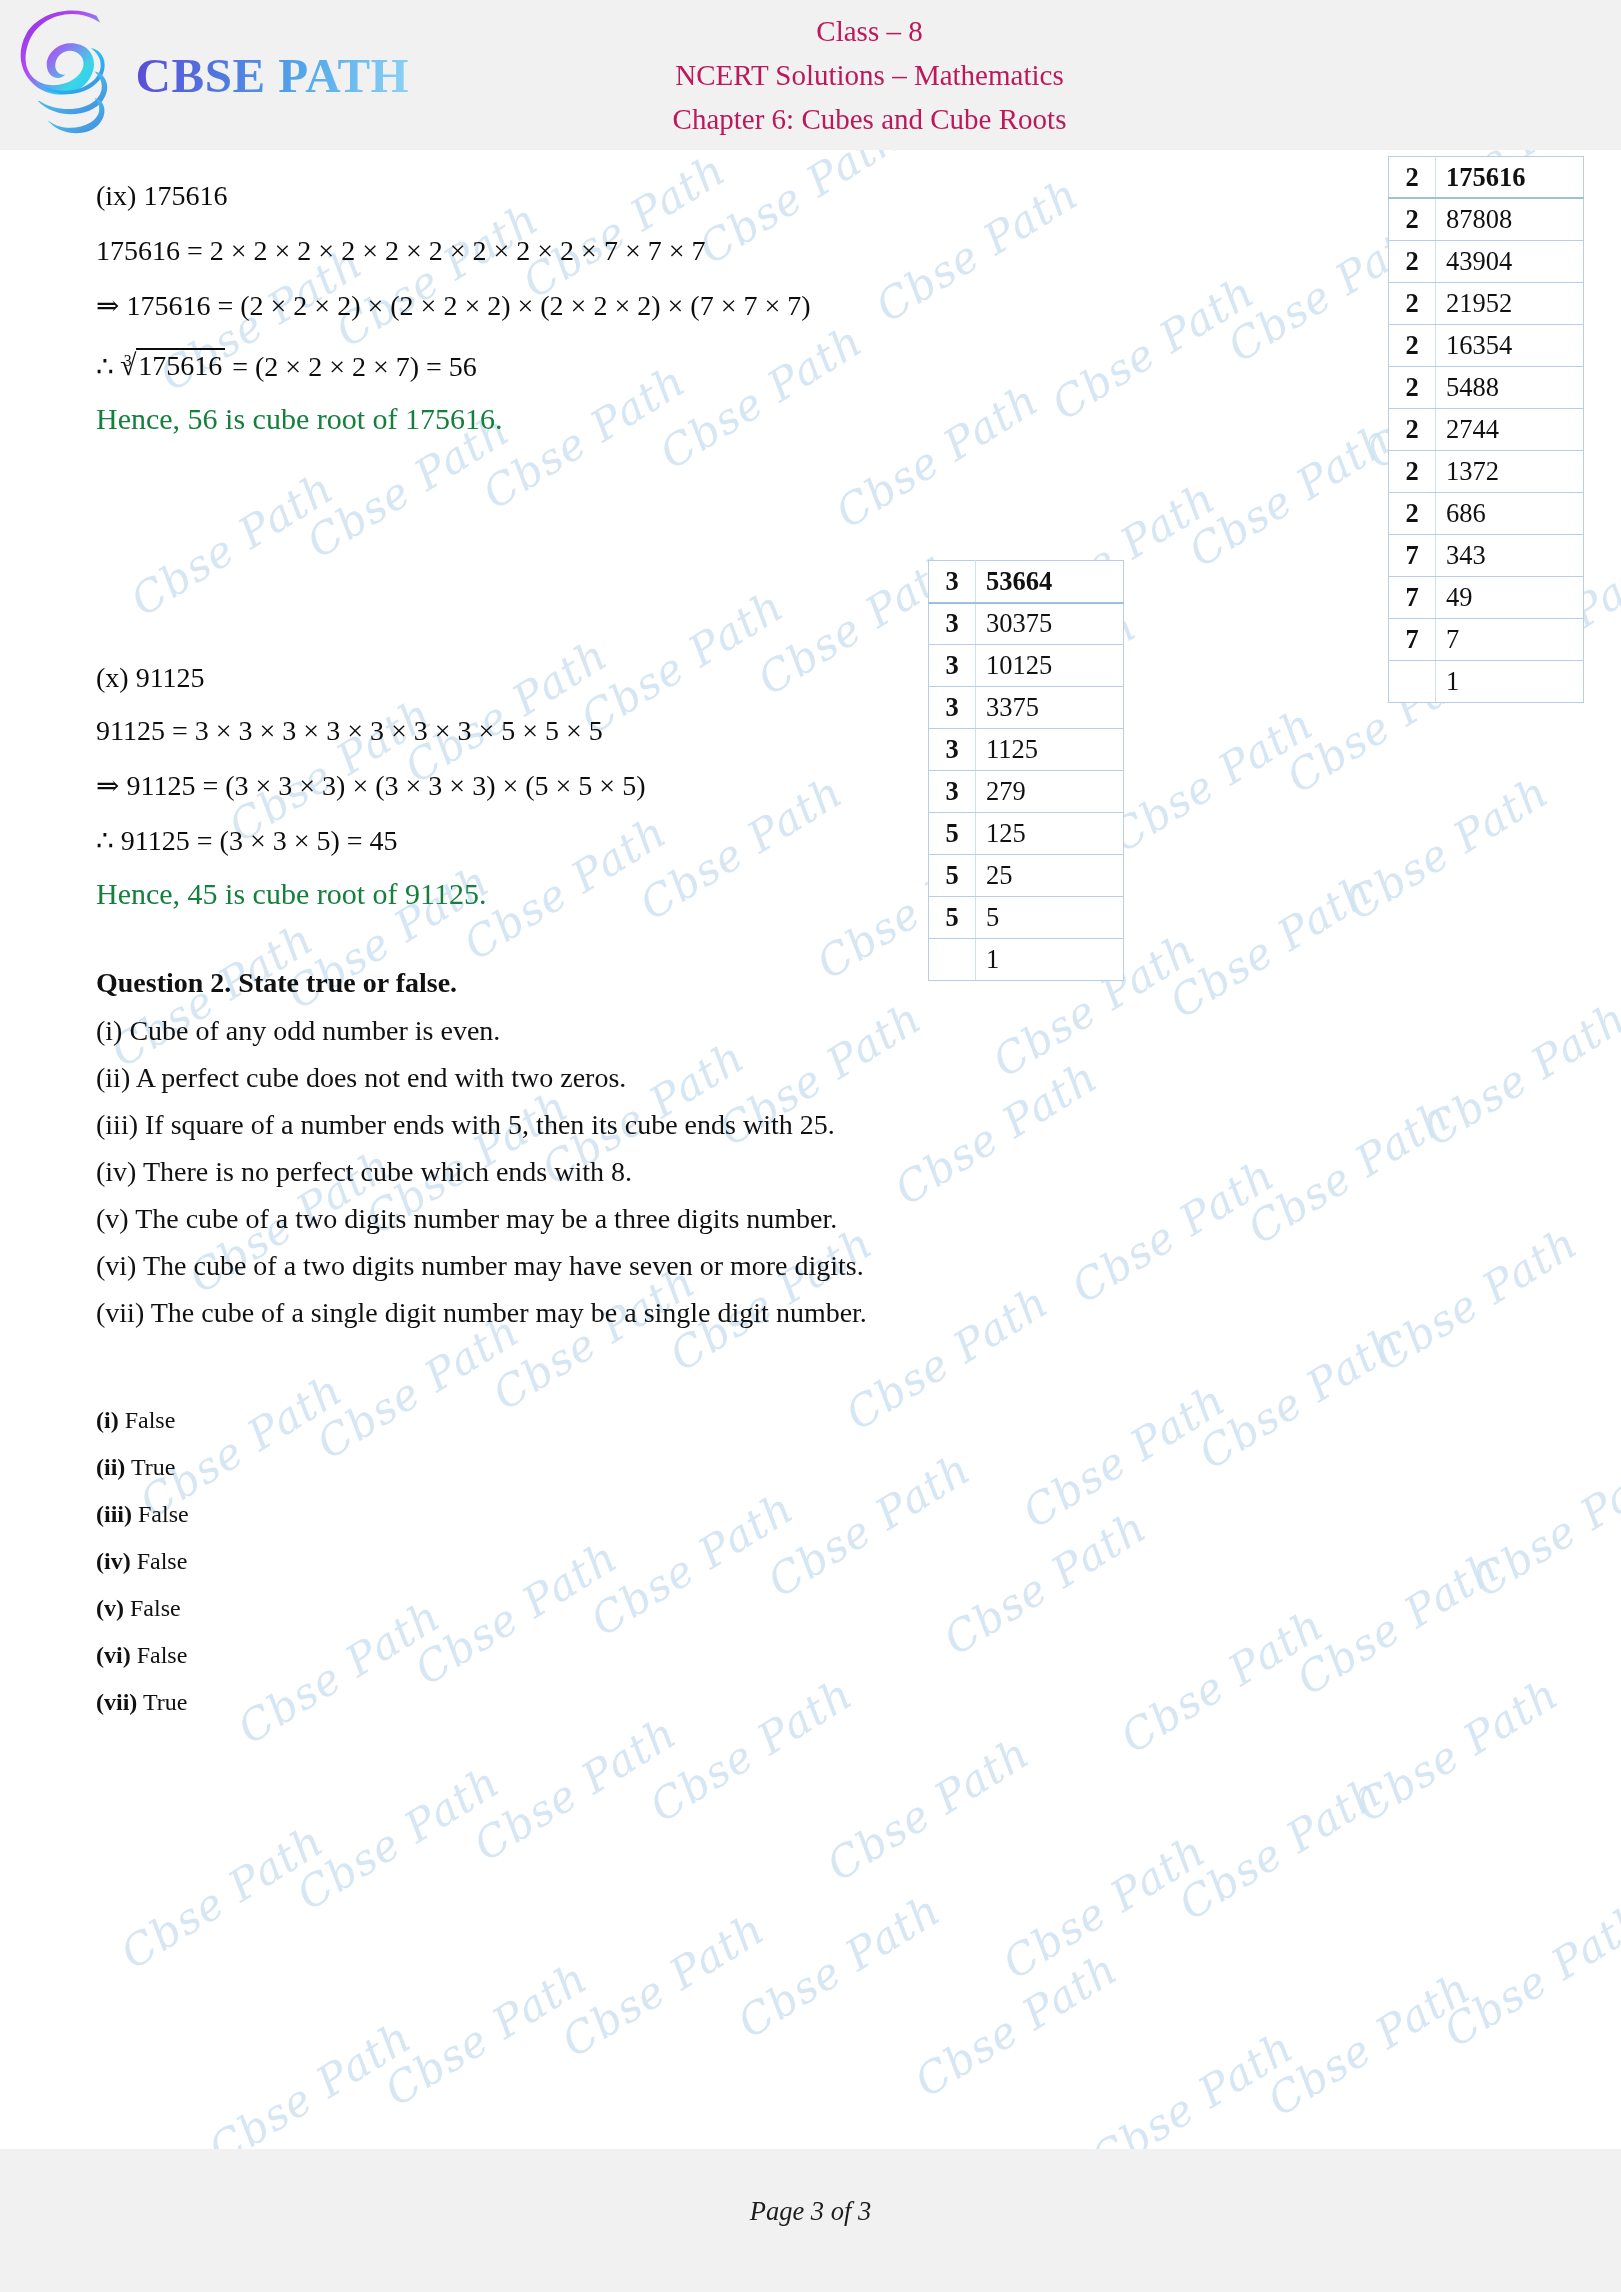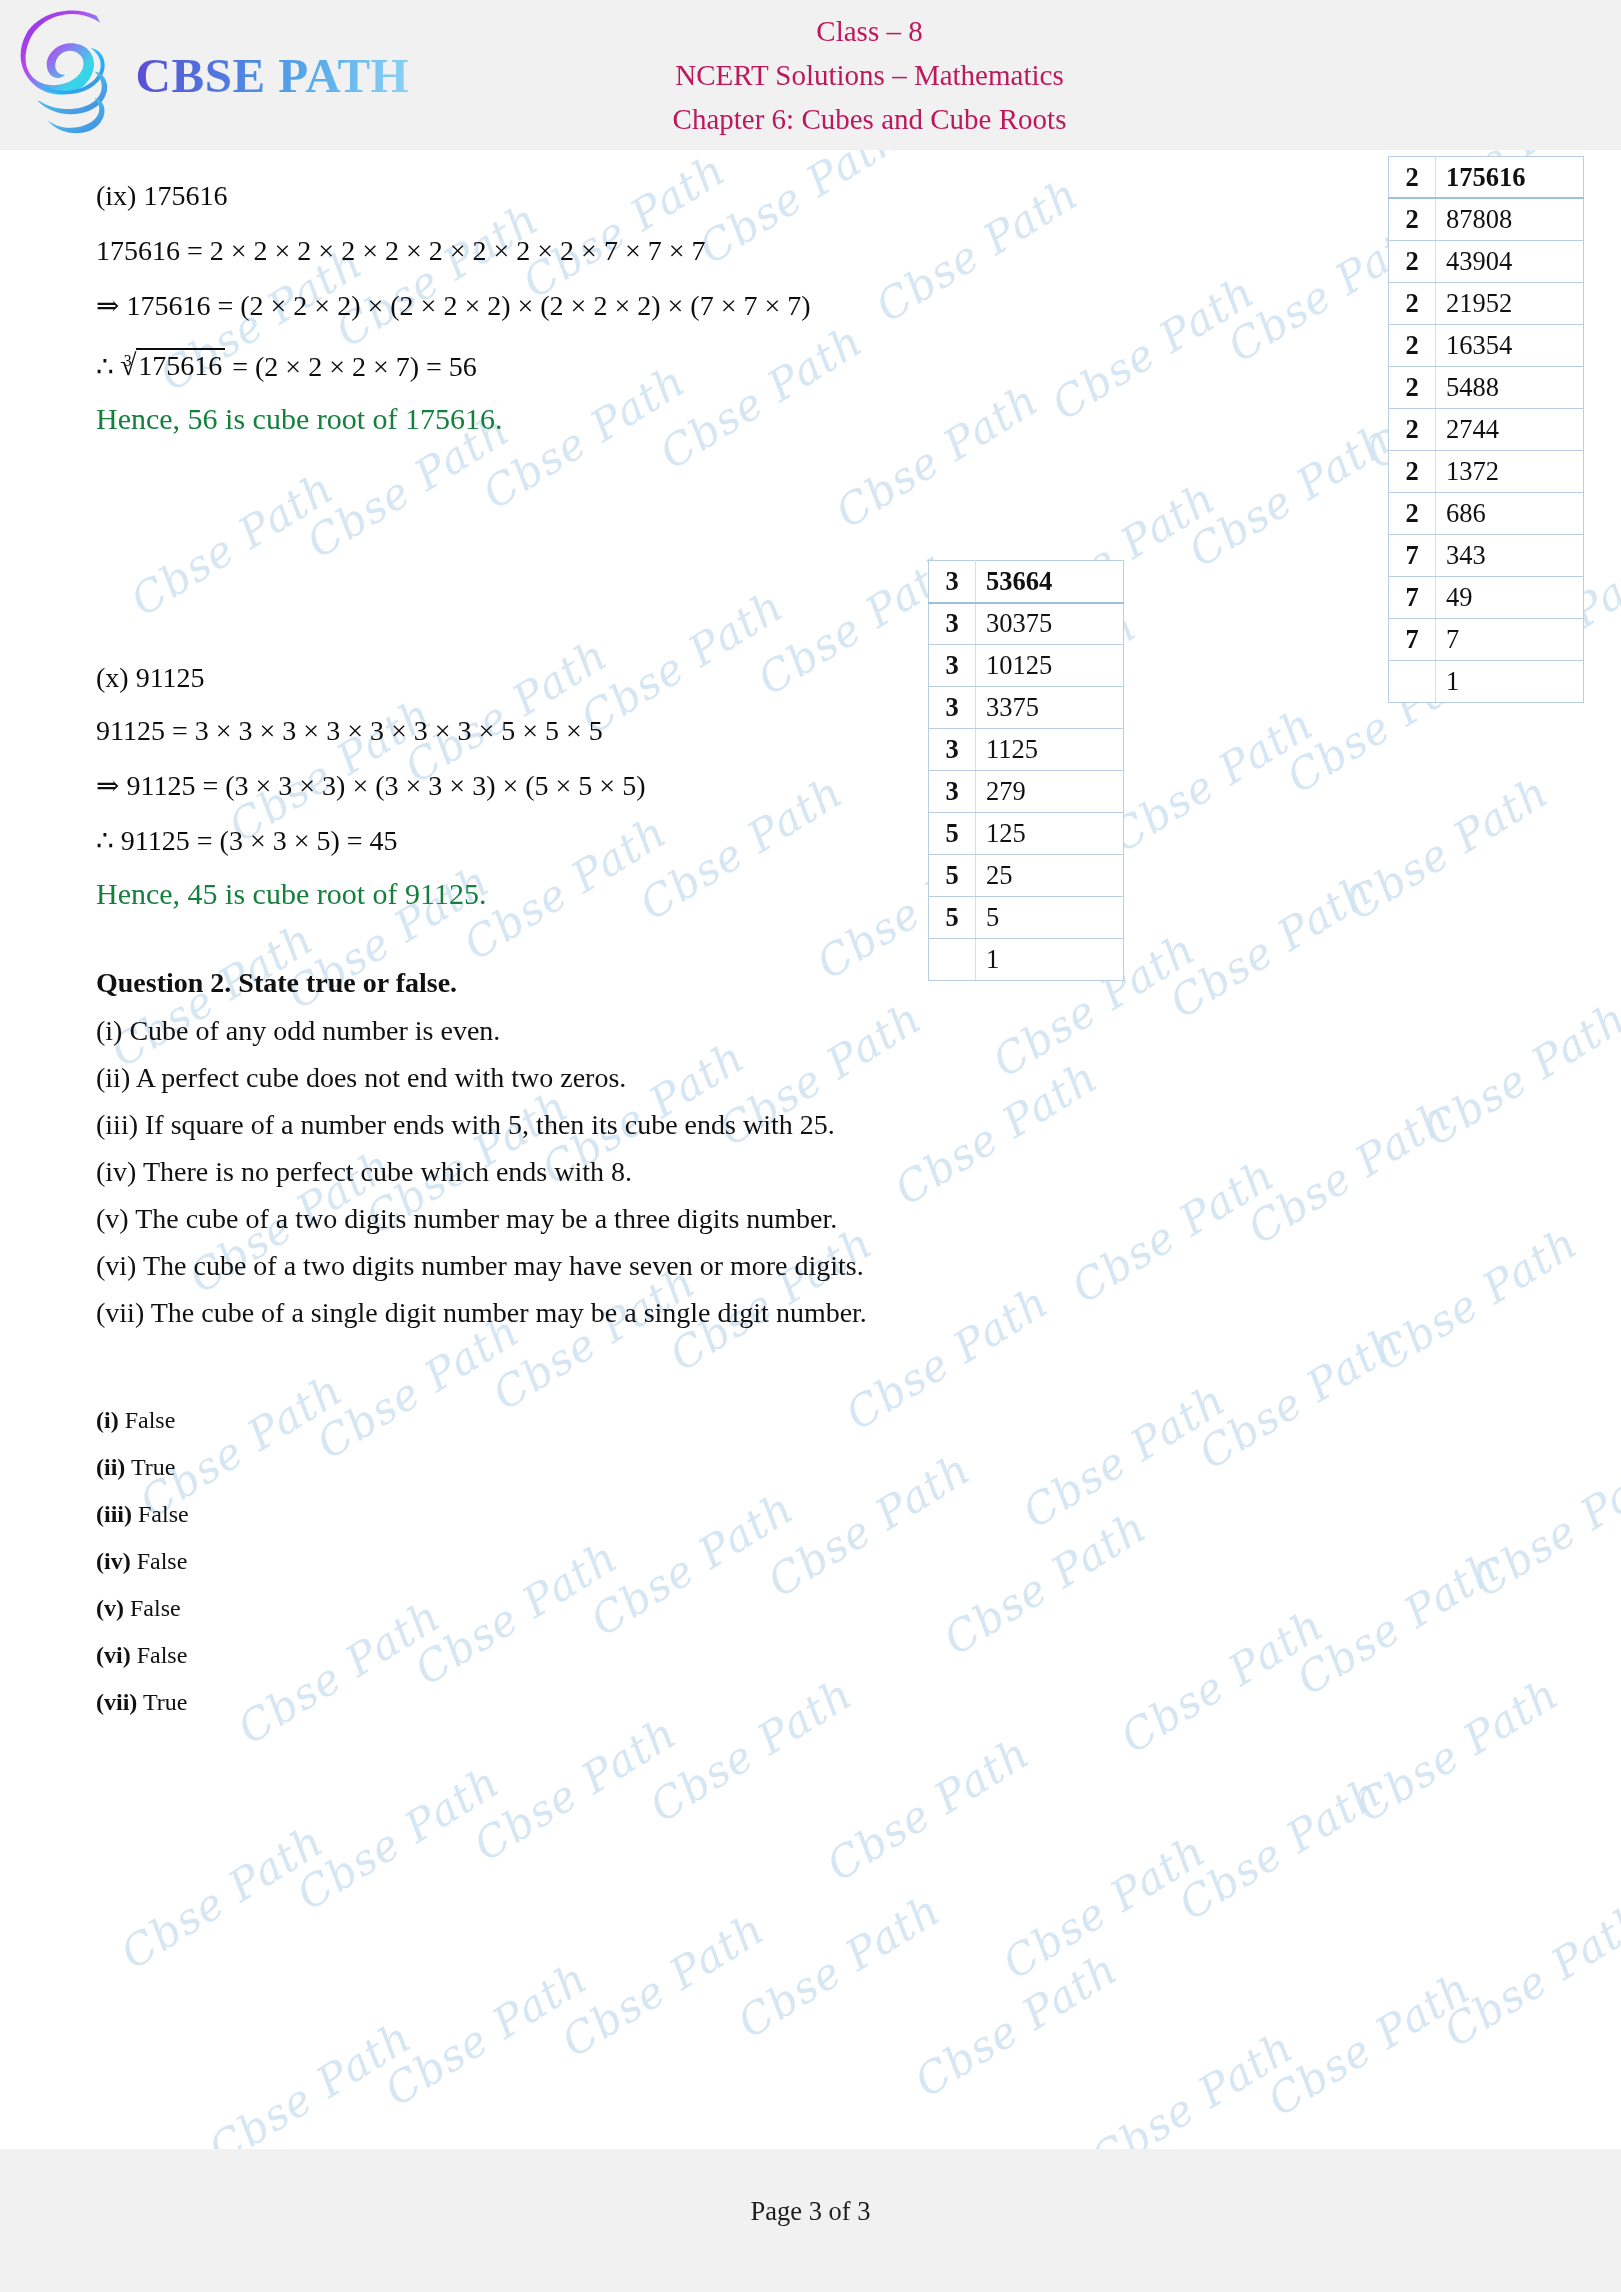--- a/index.html
+++ b/index.html
@@ -142,20 +142,21 @@
     width: 1621px;
     height: 144px;
     background: #f1f1f1;
     z-index: 5;
   }
   .footer-text {
     text-align: center;
     font-size: 26.5px;
     padding-top: 47px;
     color: #1d1d1d;
+    font-style: italic;
   }
 
   
   .wm-layer {
     position: absolute;
     left: 0; top: 0;
     width: 1621px; height: 2293px;
     pointer-events: none;
     z-index: 1;
     overflow: hidden;

